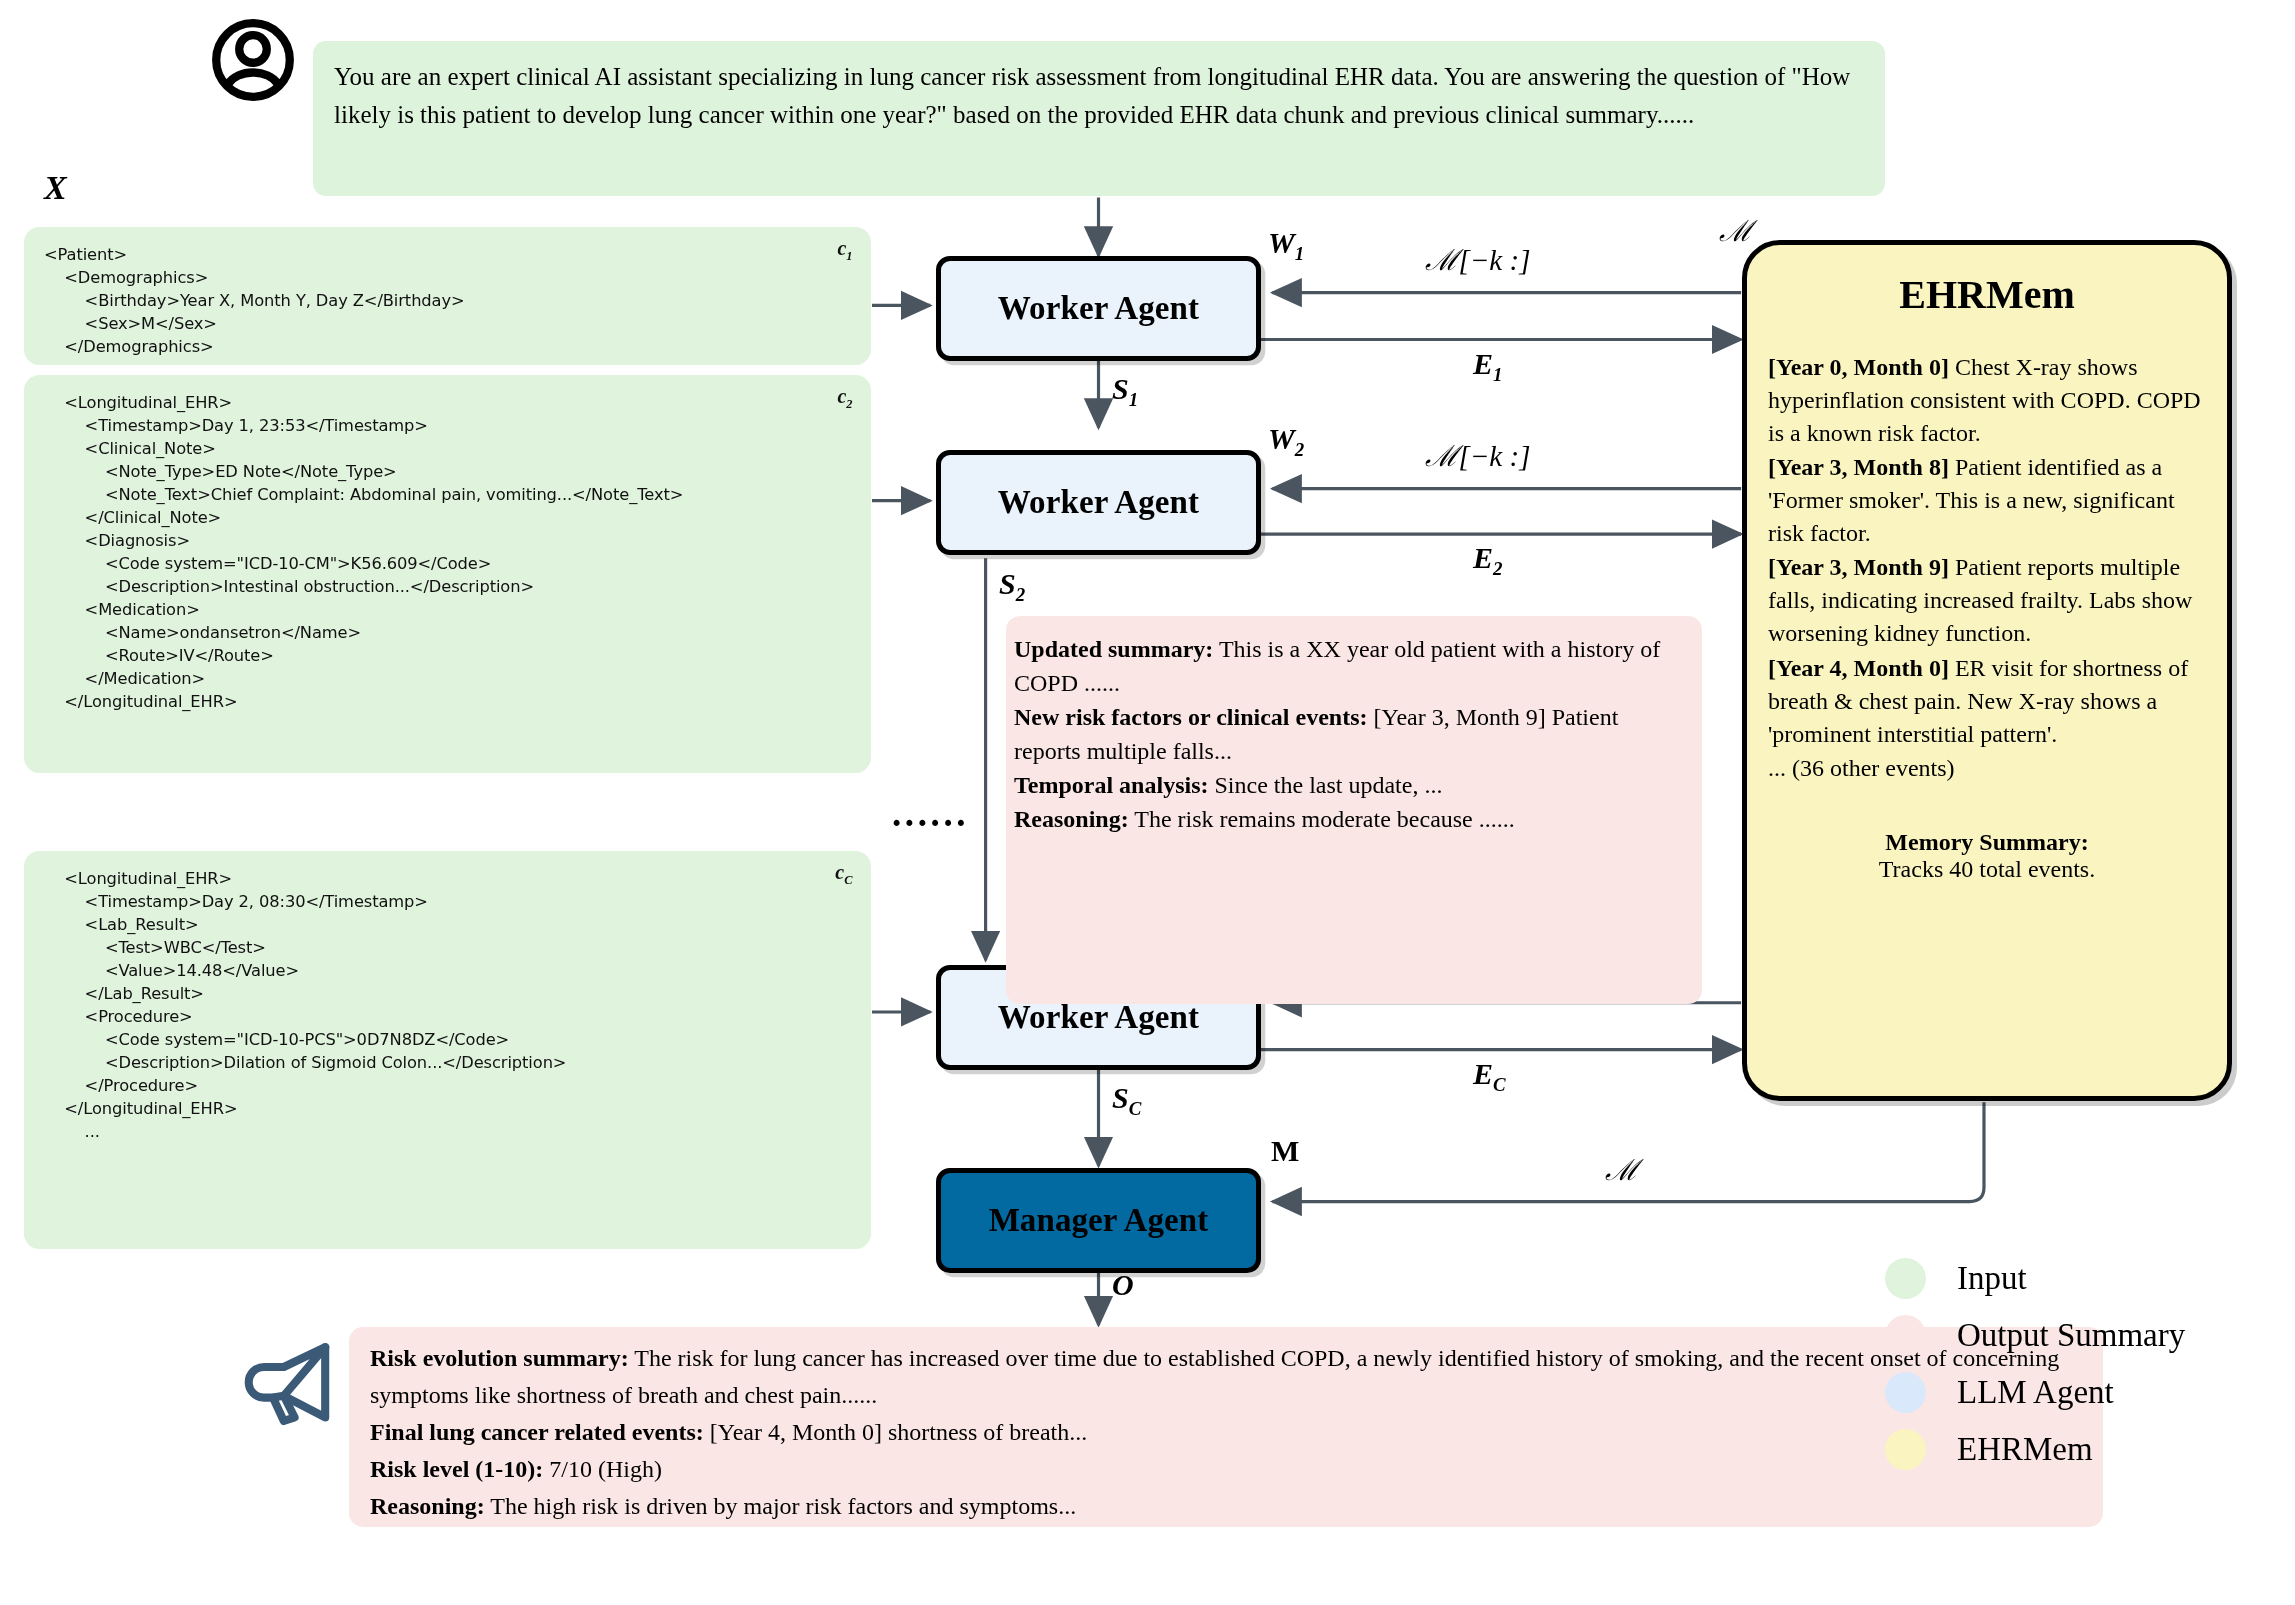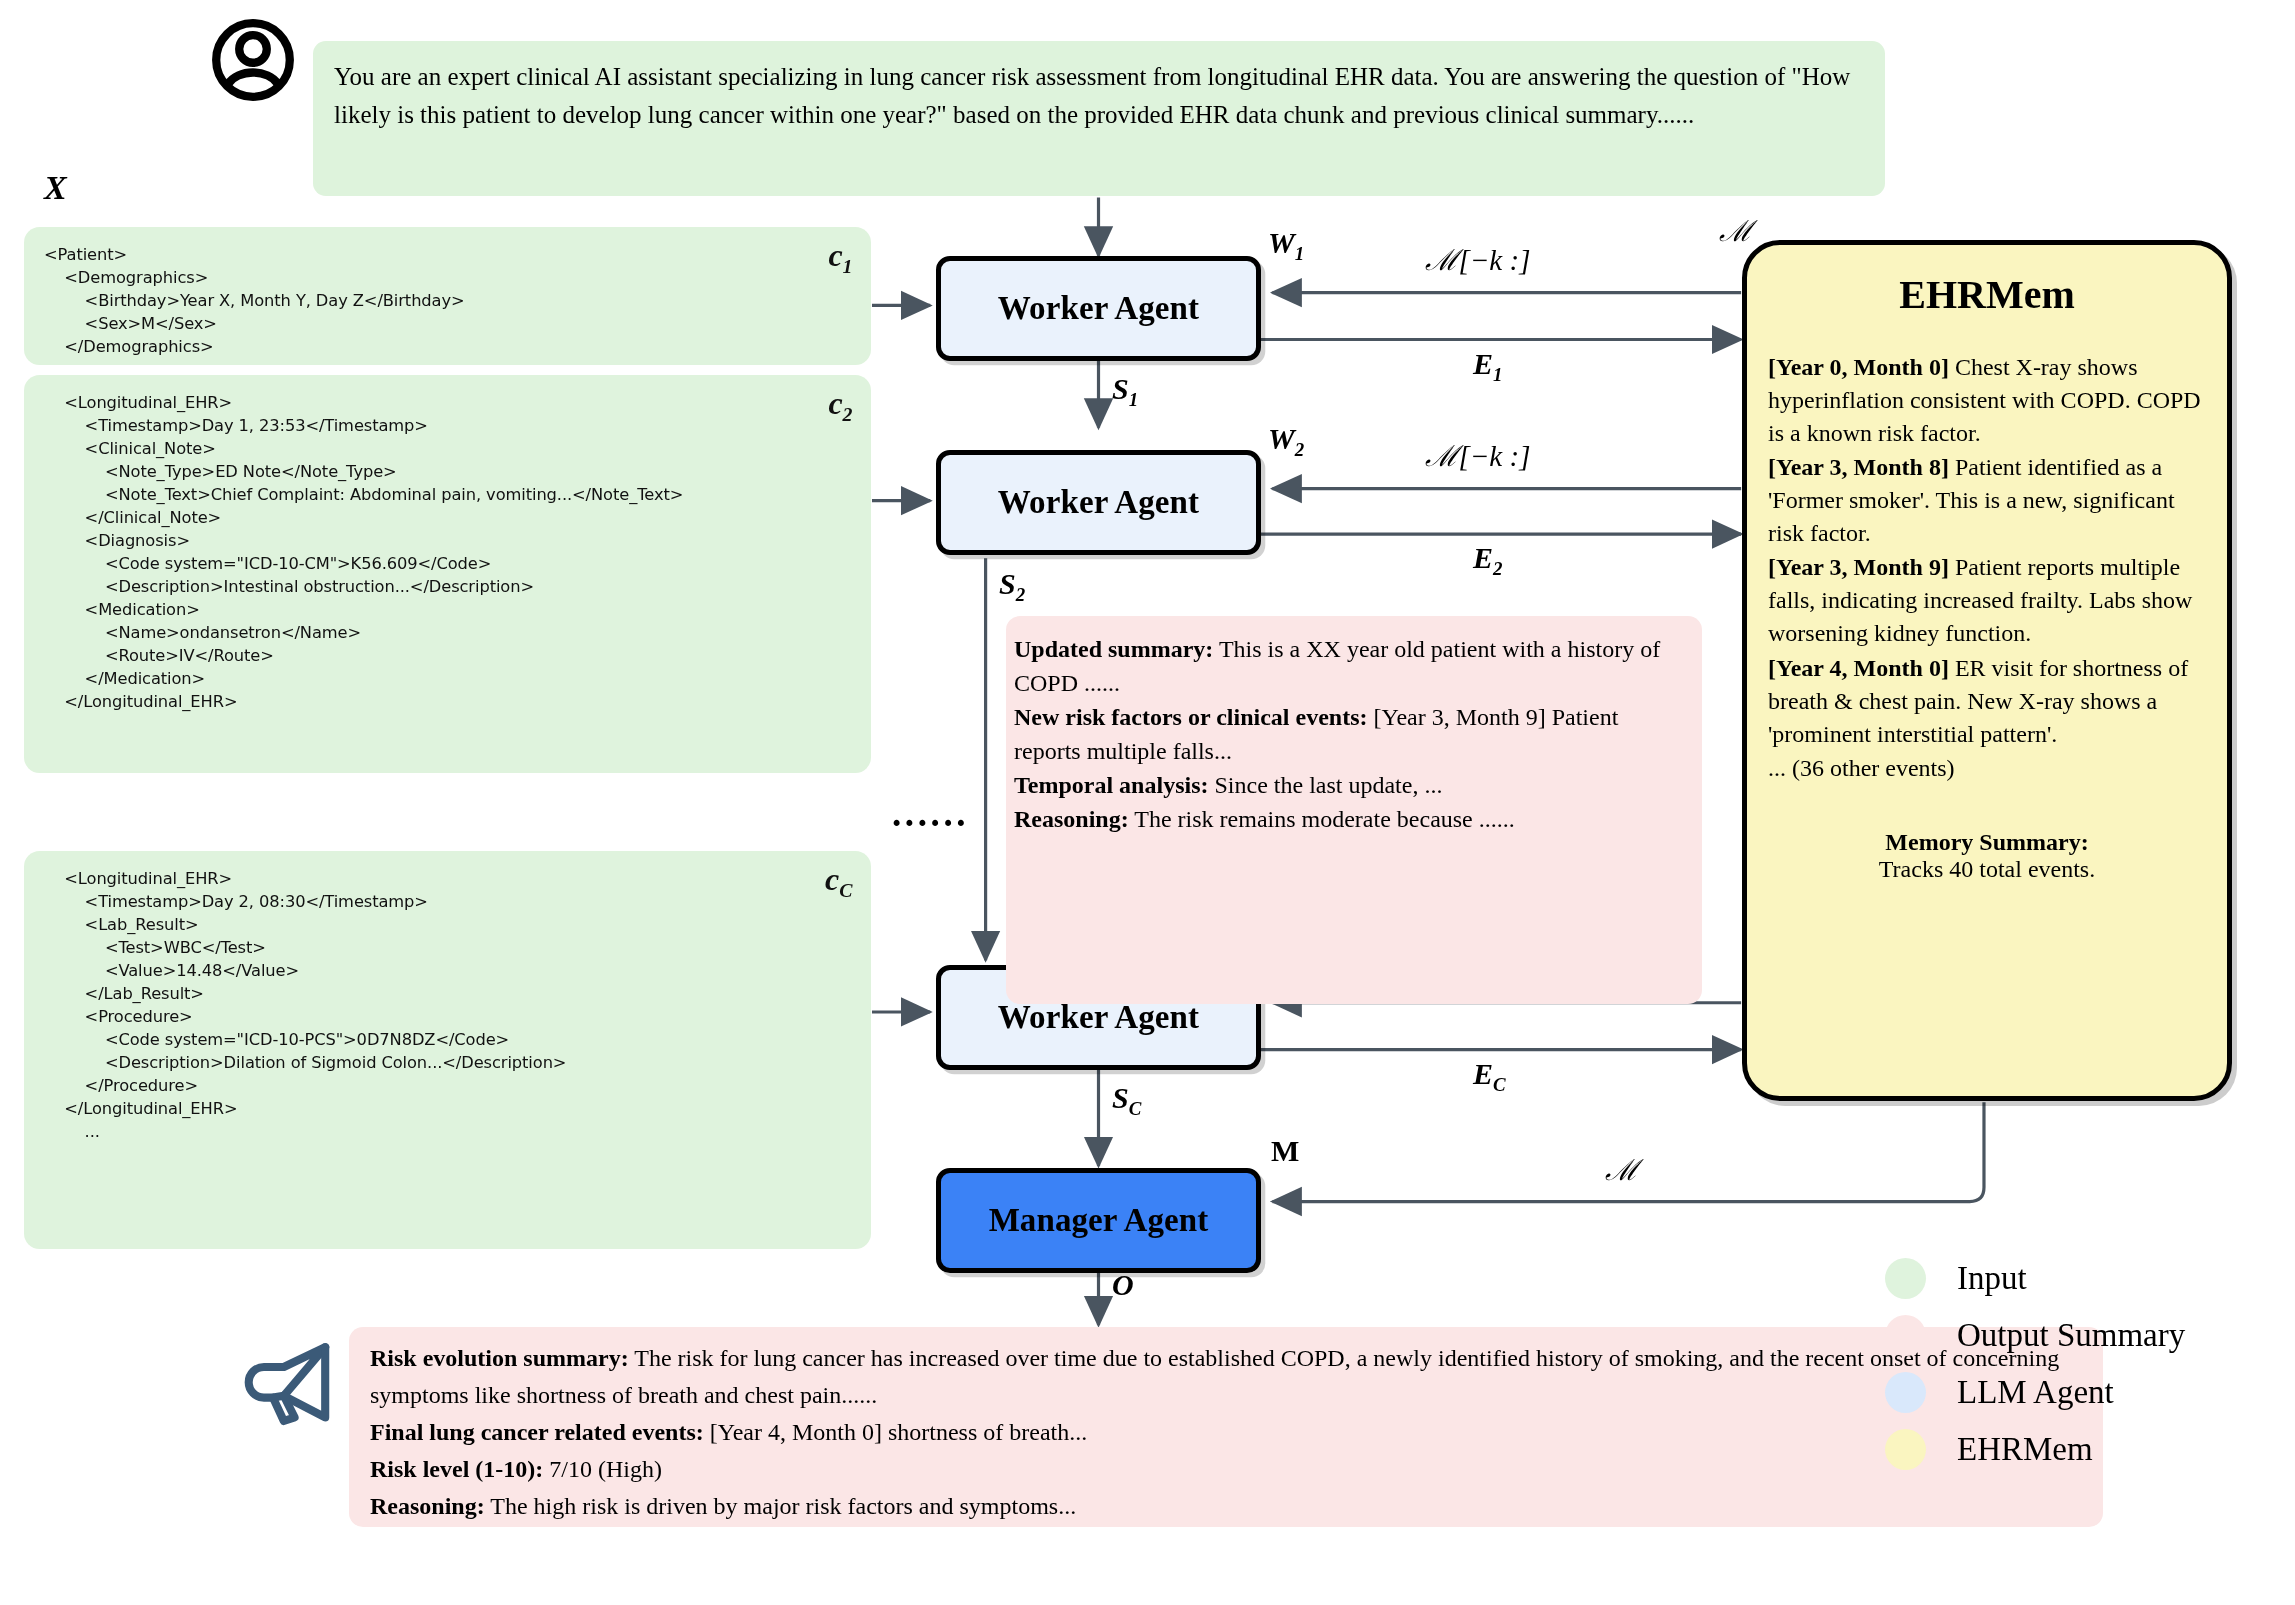--- a/index.html
+++ b/index.html
@@ -18,21 +18,21 @@
     border-radius: 15.6px;
     position: absolute;
     font-family: "DejaVu Sans", sans-serif;
     color: #111;
   }
   .xml-line { white-space: pre; font-size: 16.3px; line-height: 23px; letter-spacing: -0.1px; }
 
   .chunk-tag {
     position: absolute; right: 18.5px; top: 10px;
     font-family: "Liberation Serif", serif;
-    font-style: italic; font-weight: 700; font-size: 32px;
+    font-style: italic; font-weight: 700; font-size: 20px;
   }
   .chunk-tag sub { font-size: 0.62em; font-style: italic; }
 
   
   .prompt-box {
     position: absolute;
     background: #def3dc;
     border-radius: 12.8px;
     padding: 17px 21px 18.5px 21px;
     font-size: 25px;
@@ -43,21 +43,21 @@
   .agent {
     position: absolute;
     border: 5px solid #000;
     border-radius: 14px;
     display: flex; align-items: center; justify-content: center;
     font-weight: 700; font-size: 33px;
     letter-spacing: 0.1px;
     box-shadow: 4.3px 4.3px 0 rgba(0,0,0,0.18);
   }
   .worker { background: #eaf2fc; }
-  .manager { background: #3b82f6; }
+  .manager { background: #0369a1; }
 
   
   .mem {
     position: absolute;
     background: #faf5c0;
     border: 5px solid #000;
     border-radius: 38px;
     padding: 18.5px 21px;
     box-shadow: 5px 5px 0 rgba(0,0,0,0.2);
   }

